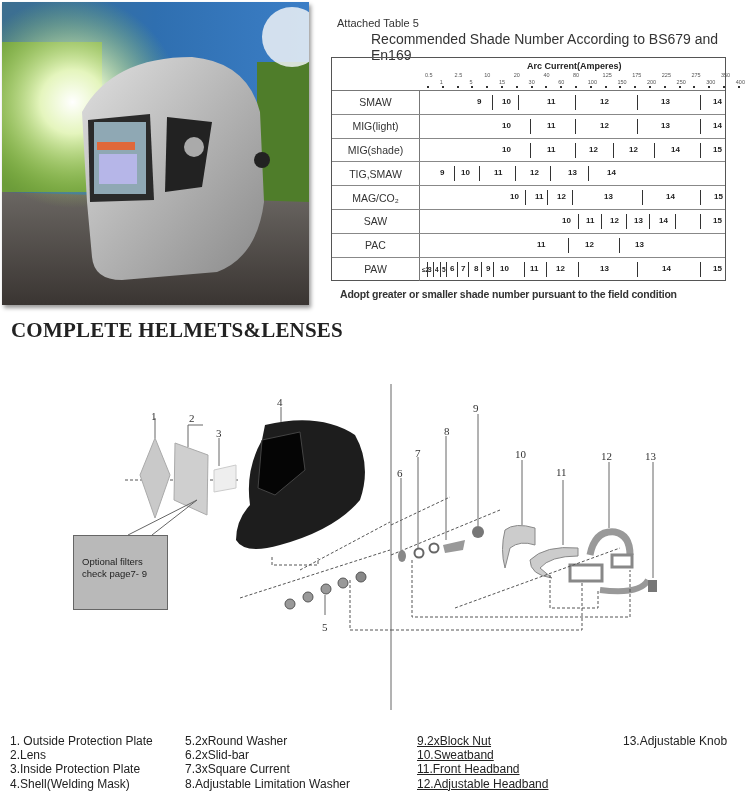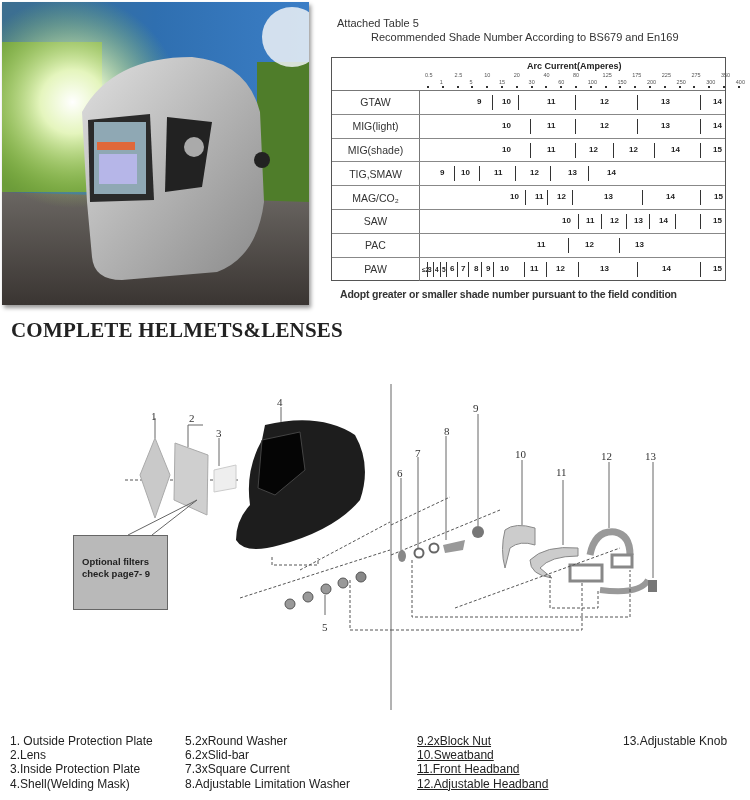--- a/index.html
+++ b/index.html
@@ -5,42 +5,42 @@
   * { box-sizing: border-box; margin: 0; padding: 0; }
   body { width: 750px; height: 800px; background: #fff; position: relative; overflow: hidden; font-family: "Liberation Sans", sans-serif; color: #222; }
   .abs { position: absolute; }
 
   
   #photo { left: 2px; top: 2px; width: 307px; height: 303px; overflow: hidden; box-shadow: 2px 3px 4px #999; }
   #photo svg { display: block; }
 
   
   #table-caption { left: 337px; top: 17px; font-size: 11px; color: #333; }
-  #table-subcaption { left: 371px; top: 31px; font-size: 11px; color: #333; }
+  #table-subcaption { left: 371px; top: 31px; font-size: 14px; color: #333; }
   #shade-table { left: 331px; top: 57px; width: 395px; height: 224px; border: 1px solid #555; }
   .tbl-head { position: absolute; left: 0; top: 0; width: 393px; height: 33px; border-bottom: 1px solid #777; }
   .wp-head { position: absolute; left: 0; top: 0; width: 88px; height: 33px; font-size: 10.5px; display: flex; align-items: center; justify-content: center; border-right: 1px solid #777; color: #333; }
   .arc-title { position: absolute; left: 195px; top: 3px; font-size: 9px; font-weight: bold; color: #222; }
   .tick { position: absolute; font-size: 5.5px; color: #555; }
   .tick-dot { position: absolute; width: 2px; height: 2px; background: #333; top: 28px; }
   .row { position: absolute; left: 0; width: 393px; height: 23.8px; border-bottom: 1px solid #888; }
   .row:last-child { border-bottom: none; }
   .row-label { position: absolute; left: 0; top: 0; width: 88px; height: 100%; border-right: 1px solid #777; font-size: 10.5px; display: flex; align-items: center; justify-content: center; color: #333; }
   .cell { position: absolute; top: 6px; font-size: 8px; font-weight: bold; color: #222; }
   .sep { position: absolute; top: 4px; width: 1px; height: 15px; background: #333; }
   #table-footnote { left: 340px; top: 288px; font-size: 10.5px; font-weight: bold; color: #333; letter-spacing: -0.2px; }
 
   
   #section-heading { left: 11px; top: 318px; font-family: "Liberation Serif", serif; font-weight: bold; font-size: 21px; color: #222; letter-spacing: 0.2px; }
 
   
   #diagram { left: 0; top: 380px; width: 750px; height: 330px; }
   .part-num { position: absolute; font-family: "Liberation Serif", serif; font-size: 11px; color: #333; }
 
-  #filters-note { left: 73px; top: 535px; width: 95px; height: 75px; background: #b9b9b9; border: 1px solid #666; font-size: 9.5px; color: #222; padding: 20px 0 0 8px; line-height: 12px; font-weight: bold; }
+  #filters-note { left: 73px; top: 535px; width: 95px; height: 75px; background: #b9b9b9; border: 1px solid #666; font-size: 9.5px; color: #222; padding: 20px 0 0 8px; line-height: 12px; }
 
   
   .legend-col { position: absolute; top: 734px; font-size: 12px; line-height: 14.2px; color: #222; }
 </style>
 </head>
 <body>
 
 <div id="photo" class="abs">
   <svg width="307" height="303" viewBox="0 0 307 303">
     <defs>
@@ -130,21 +130,21 @@
         <span class="tick-dot" style="left: 331.8px;"></span>
         <span class="tick-dot" style="left: 346.6px;"></span>
         <span class="tick-dot" style="left: 361.4px;"></span>
         <span class="tick-dot" style="left: 376.2px;"></span>
         <span class="tick-dot" style="left: 391px;"></span>
         <span class="tick-dot" style="left: 405.8px;"></span>
       </div>
   </div>
   <div id="rows">
       <div class="row" style="top: 33px;">
-        <div class="row-label">GTAW</div>
+        <div class="row-label">SMAW</div>
         <span class="cell" style="left: 145px;">9</span>
         <span class="cell" style="left: 170px;">10</span>
         <span class="cell" style="left: 215px;">11</span>
         <span class="cell" style="left: 268px;">12</span>
         <span class="cell" style="left: 329px;">13</span>
         <span class="cell" style="left: 381px;">14</span>
         <span class="sep" style="left: 160px;"></span>
         <span class="sep" style="left: 186px;"></span>
         <span class="sep" style="left: 243px;"></span>
         <span class="sep" style="left: 305px;"></span>

